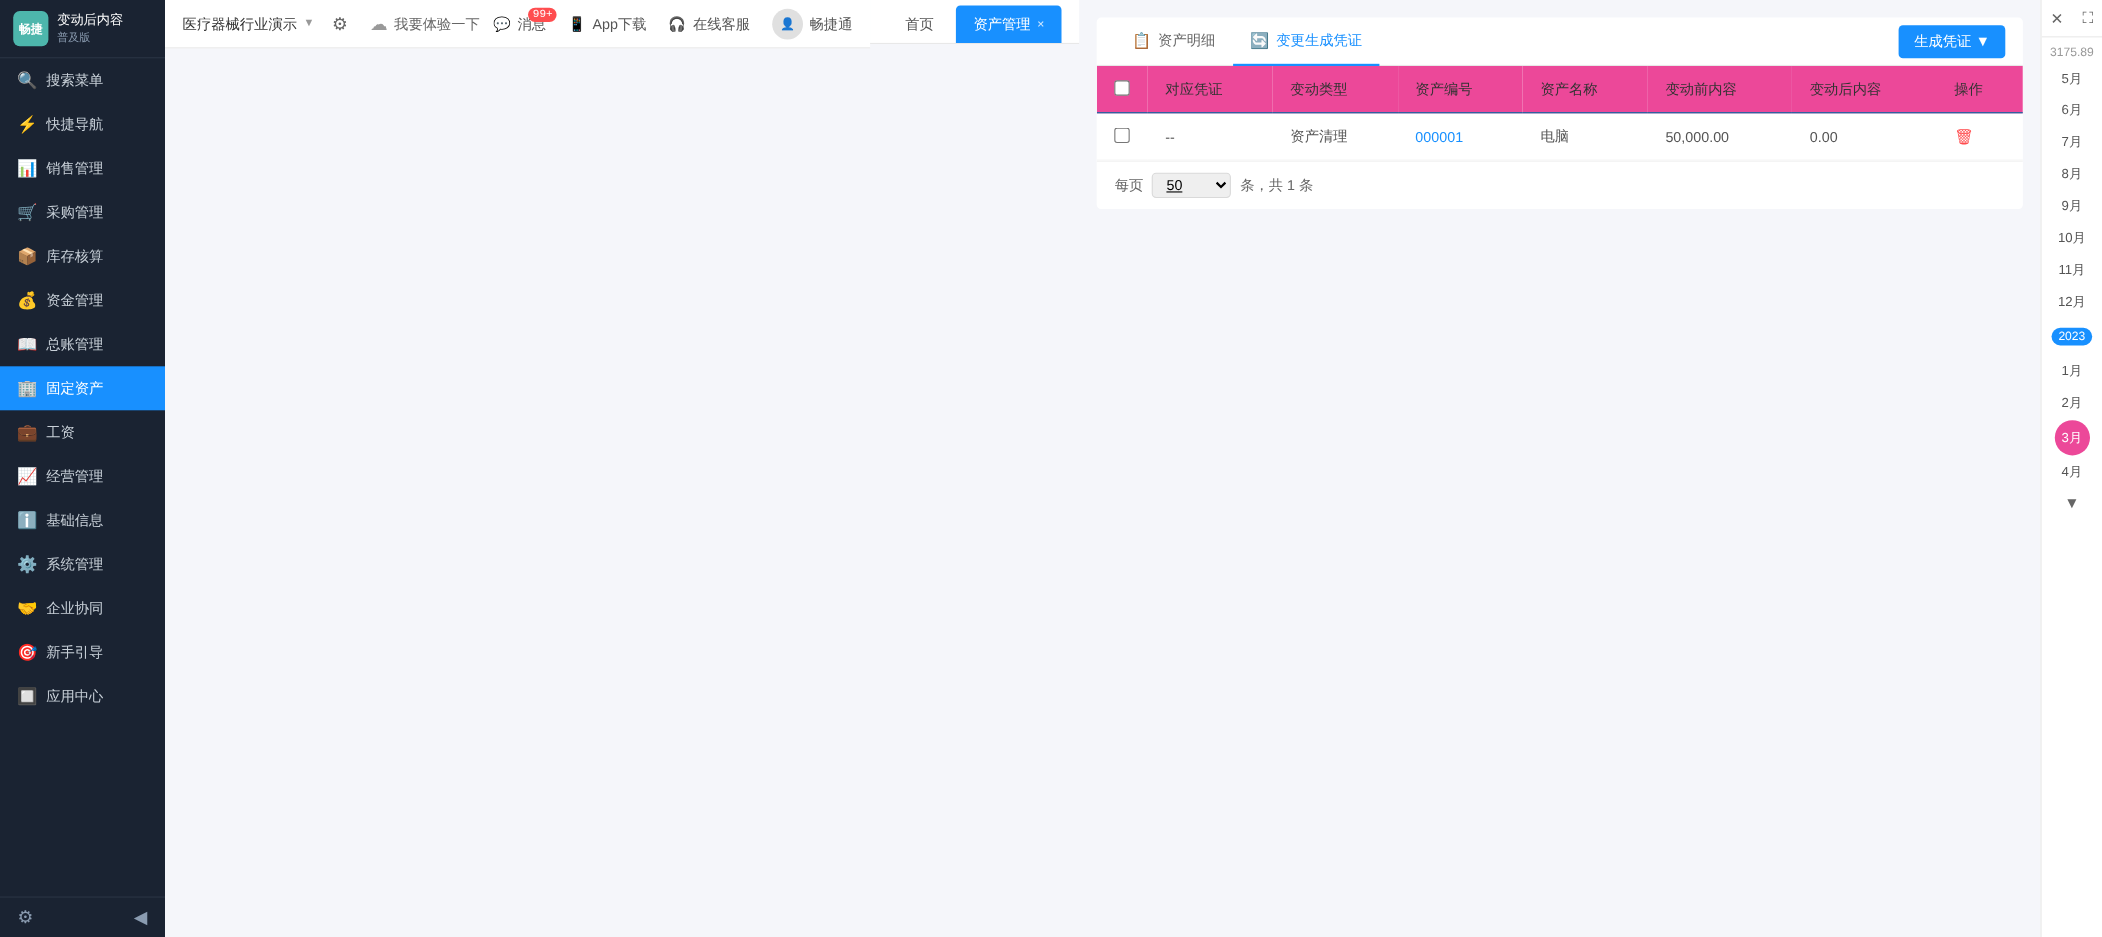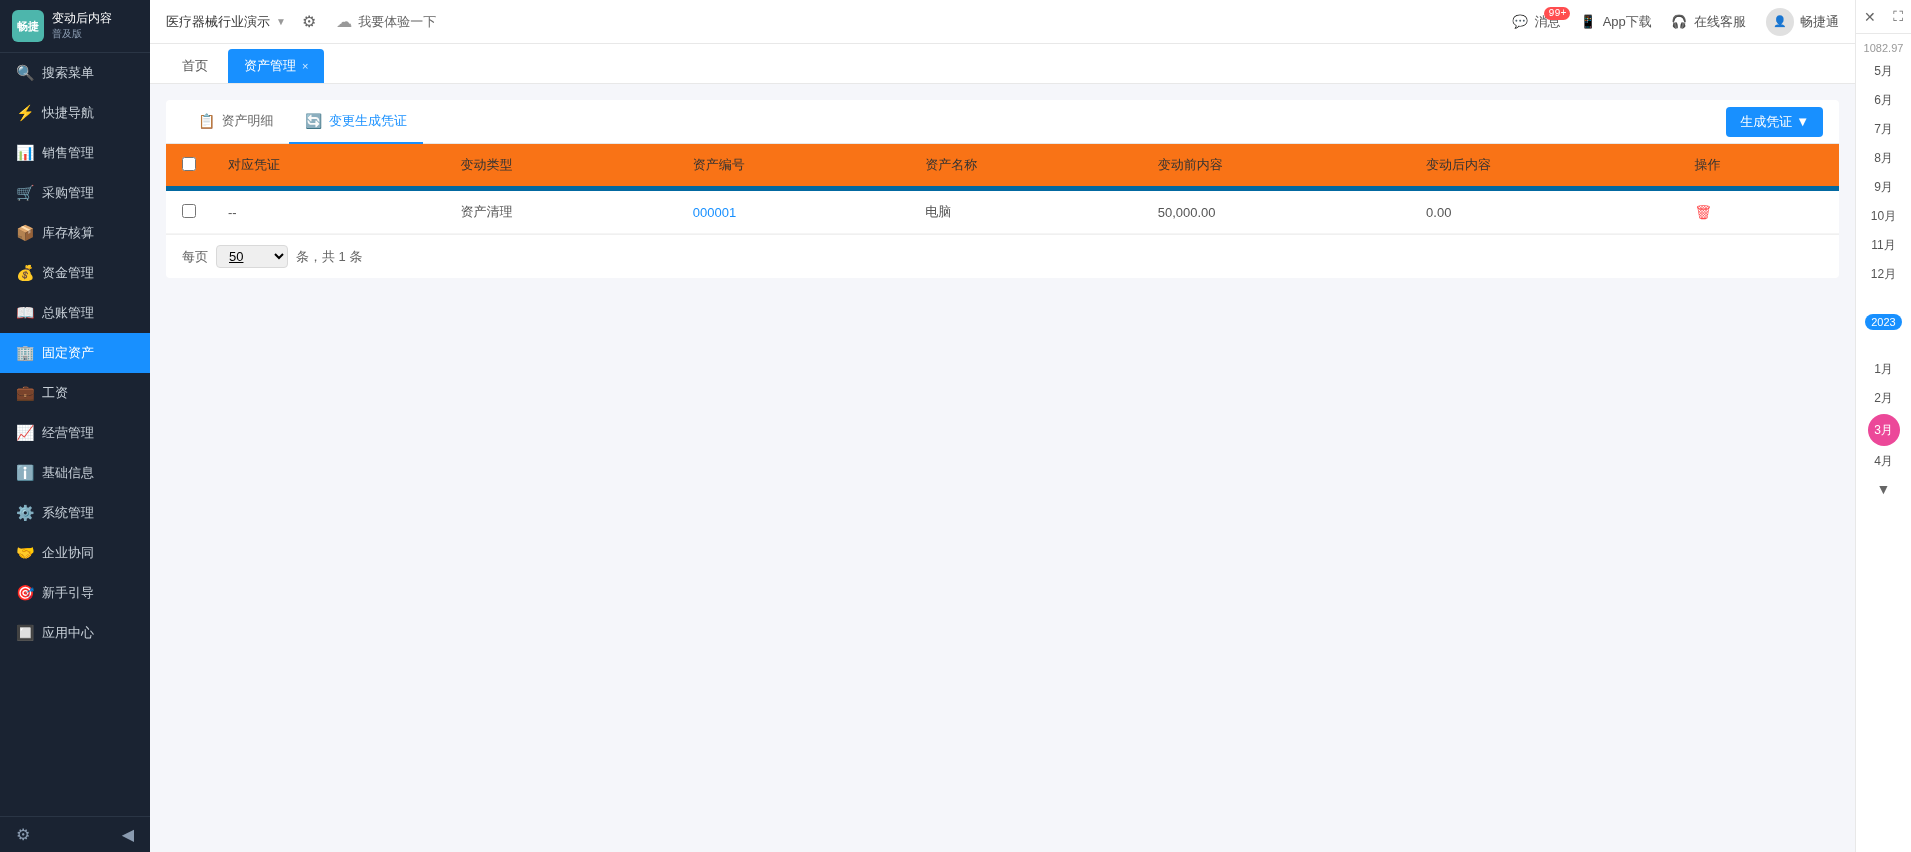--- a/index.html
+++ b/index.html
@@ -51,21 +51,21 @@
       align-items: center;
       justify-content: space-between;
       padding: 8px 16px;
     }
     .sidebar-bottom-icon { color: #8a9bb0; cursor: pointer; font-size: 16px; }
 
     
     .main {
       flex: 1;
       display: flex;
-      flex-direction: column;
+      flex-direction: row;
       overflow: hidden;
       background: #f5f6fa;
     }
 
     
     .topbar {
       background: #fff;
       height: 44px;
       display: flex;
       align-items: center;
@@ -184,26 +184,26 @@
     
     .table-wrapper {
       overflow-x: auto;
     }
     table {
       width: 100%;
       border-collapse: collapse;
       font-size: 13px;
     }
     th {
-      background: #f97316;
+      background: #ec4899;
       color: #333;
       font-weight: 500;
       padding: 12px 16px;
       text-align: left;
-      border-bottom: 5px solid #0369a1;
+      border-bottom: 1px solid #0369a1;
       white-space: nowrap;
     }
     th:first-child, td:first-child {
       width: 44px; text-align: center;
     }
     td {
       padding: 12px 16px;
       color: #555;
       border-bottom: 1px solid #f5f5f5;
     }
@@ -271,21 +271,21 @@
       display: flex; align-items: center; justify-content: center;
       font-size: 12px;
       margin: 0 auto;
     }
     .year-badge {
       background: #1890ff;
       color: #fff;
       font-size: 11px;
       padding: 2px 6px;
       border-radius: 10px;
-      margin: 20px auto;
+      margin: 4px auto;
       display: inline-block;
     }
     .month-nav-btn {
       cursor: pointer; color: #666; font-size: 14px; padding: 4px;
       width: 100%; text-align: center;
     }
 
     
     input[type="checkbox"] { cursor: pointer; width: 14px; height: 14px; }
 
@@ -478,21 +478,21 @@
       </div>
     </div>
   </div>
 </div>
 
 <div class="right-panel" style="width:56px; overflow:hidden;">
   <div class="right-panel-header">
     <span class="right-panel-close">✕</span>
     <span class="right-panel-expand">⛶</span>
   </div>
-  <div class="year-label">1082.97</div>
+  <div class="year-label">3175.89</div>
   <div class="month-list" id="month-list">
 
   <div class="month-item">5月</div>
       <div class="month-item">6月</div>
       <div class="month-item">7月</div>
       <div class="month-item">8月</div>
       <div class="month-item">9月</div>
       <div class="month-item">10月</div>
       <div class="month-item">11月</div>
       <div class="month-item">12月</div>

